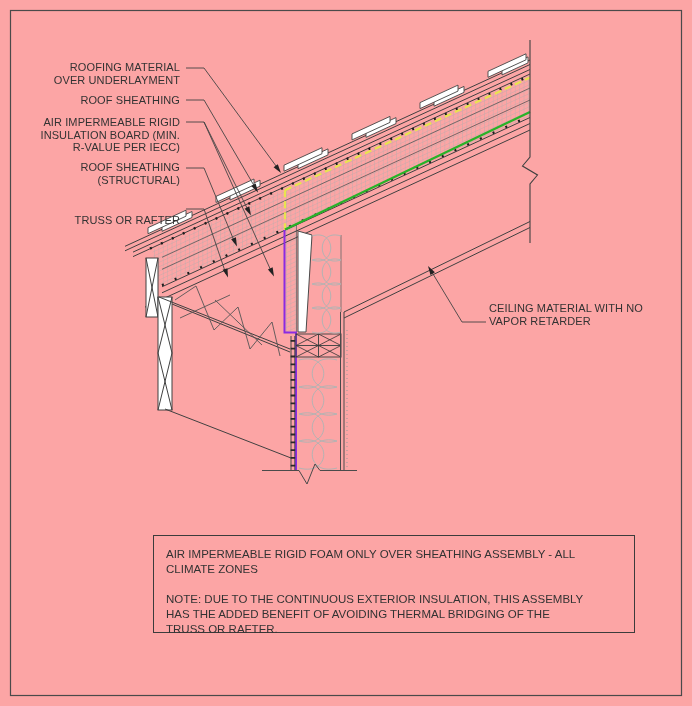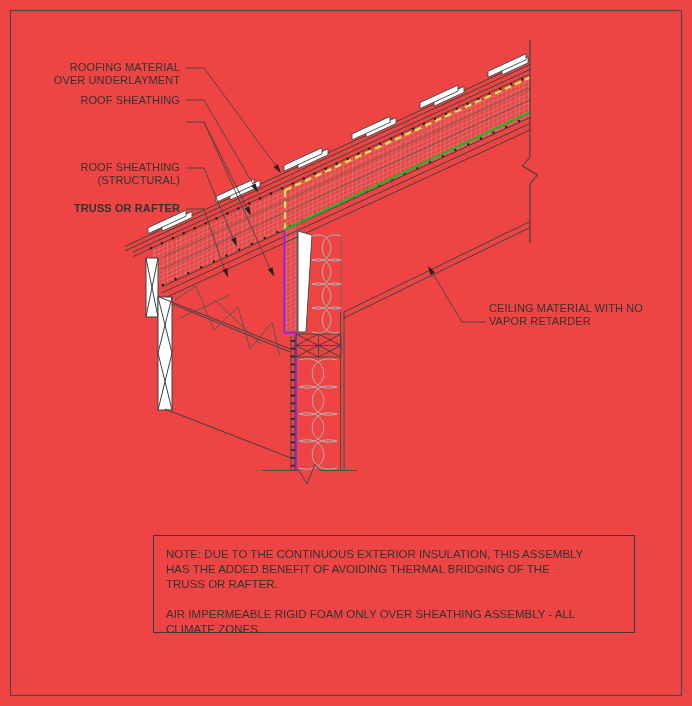--- a/index.html
+++ b/index.html
@@ -1,16 +1,16 @@
 <!DOCTYPE html>
 <html><head>
 <meta charset="utf-8">
 <style>
   html,body{margin:0;padding:0;background:#ffffff;}
-  #page{position:relative;width:692px;height:706px;background:#ef4444;overflow:hidden;
+  #page{position:relative;width:692px;height:706px;background:#fca5a5;overflow:hidden;
         font-family:"Liberation Sans", sans-serif;}
   .lbl{position:absolute;font-size:11px;line-height:12.5px;color:#333;letter-spacing:.1px;
        white-space:pre-line;}
   .lbl.right{text-align:right;}
   #note-box{position:absolute;left:153px;top:535px;width:482px;height:98px;
             border:1px solid #3c3c3c;box-sizing:border-box;padding:11px 12px;
             font-size:11.5px;line-height:15px;color:#333;}
   #note-box p{margin:0;white-space:pre-line;}
   #note-box p + p{margin-top:15px;}
   svg{position:absolute;left:0;top:0;}
@@ -152,27 +152,30 @@
       <path d="M0,0 L-9,-2.6 L-9,2.6 Z" transform="translate(274,276.5) rotate(65.6)"></path>
       <path d="M0,0 L-9,-2.6 L-9,2.6 Z" transform="translate(237,246.5) rotate(67.2)"></path>
       <path d="M0,0 L-9,-2.6 L-9,2.6 Z" transform="translate(228,277.5) rotate(70.7)"></path>
       <path d="M0,0 L-9,-2.6 L-9,2.6 Z" transform="translate(428,266) rotate(238.7)"></path>
     </g>
   </svg>
 
   <div class="lbl right" style="right:512px;top:61px;">ROOFING MATERIAL
 OVER UNDERLAYMENT</div>
   <div class="lbl right" style="right:512px;top:94px;">ROOF SHEATHING</div>
+  <div class="lbl right" style="right:512px;top:116px;">AIR IMPERMEABLE RIGID
+INSULATION BOARD (MIN.
+R-VALUE PER IECC)</div>
   <div class="lbl right" style="right:512px;top:161px;">ROOF SHEATHING
 (STRUCTURAL)</div>
-  <div class="lbl right" style="right:512px;top:202px;font-weight:bold;">TRUSS OR RAFTER</div>
+  <div class="lbl right" style="right:512px;top:214px;">TRUSS OR RAFTER</div>
   <div class="lbl" style="left:489px;top:302px;">CEILING MATERIAL WITH NO
 VAPOR RETARDER</div>
 
   <div id="note-box">
+    <p>AIR IMPERMEABLE RIGID FOAM ONLY OVER SHEATHING ASSEMBLY - ALL
+CLIMATE ZONES</p>
     <p>NOTE: DUE TO THE CONTINUOUS EXTERIOR INSULATION, THIS ASSEMBLY
 HAS THE ADDED BENEFIT OF AVOIDING THERMAL BRIDGING OF THE
 TRUSS OR RAFTER.</p>
-    <p>AIR IMPERMEABLE RIGID FOAM ONLY OVER SHEATHING ASSEMBLY - ALL
-CLIMATE ZONES</p>
   </div>
 
 </div>
 
 </body></html>

